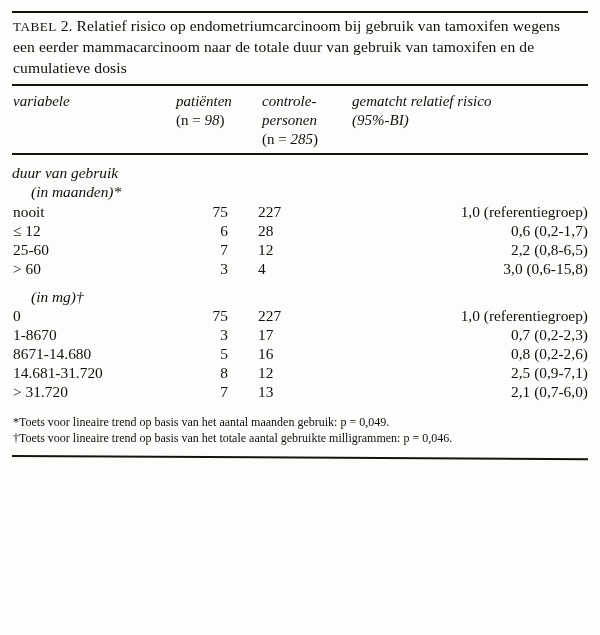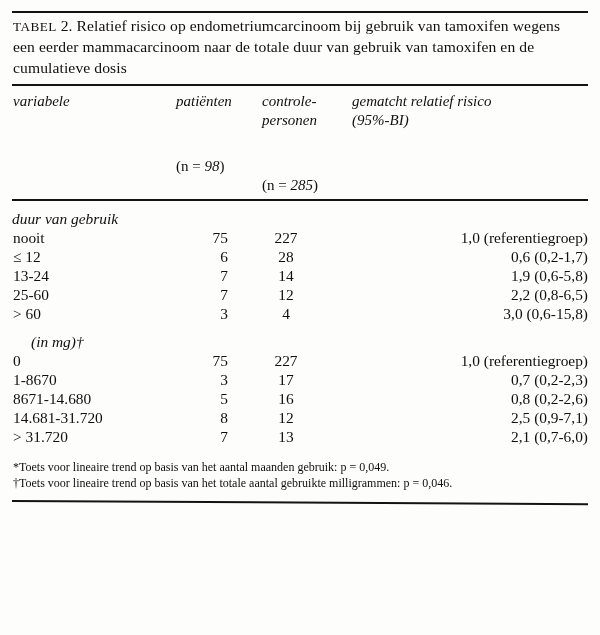--- a/index.html
+++ b/index.html
@@ -74,33 +74,32 @@
     line-height: 1.245;
     font-size: 15px;
   }
   thead th.h-var  { padding: 6px 0 0 1px; }
   thead th.h-pat  { padding: 6px 0 0 4px; }
   thead th.h-ctl  { padding: 6px 0 0 4px; }
   thead th.h-risk { padding: 6px 0 0 6px; }
   thead th .n {
     font-style: normal;
     display: block;
-    margin-top: 46px;
   }
   thead th .n i { font-style: italic; }
 
   tbody td {
     padding: 0;
     line-height: 1.225;
     vertical-align: baseline;
     font-size: 15.4px;
   }
   td.lbl  { text-align: left;  padding-left: 1px; }
   td.pat  { text-align: right; padding-right: 30px; }
-  td.ctl  { text-align: center; padding-right: 32px; }
+  td.ctl  { text-align: left; padding-right: 32px; }
   td.risk { text-align: right;  padding-left: 6px; white-space: nowrap; }
 
   tr.group-head td {
     font-style: italic;
     padding-top: 9px;
   }
   tr.group-sub td {
     font-style: italic;
     padding-left: 19px;
     padding-bottom: 1px;
@@ -170,39 +169,36 @@
       <col class="c-var">
         <col class="c-pat">
         <col class="c-ctl">
         <col class="c-risk">
     </colgroup>
 
     <tbody>
       <tr class="group-head">
         <td colspan="4">duur van gebruik</td>
       </tr>
+      <tr class="group-sub">
+        <td colspan="4">(in maanden)*</td>
+      </tr>
       <tr>
         <td class="lbl">nooit</td>
         <td class="pat">75</td>
         <td class="ctl">227</td>
         <td class="risk">1,0 (referentiegroep)</td>
       </tr>
       <tr>
         <td class="lbl">≤ 12</td>
         <td class="pat">6</td>
         <td class="ctl">28</td>
         <td class="risk">0,6 (0,2-1,7)</td>
       </tr>
       <tr>
-        <td class="lbl">13-24</td>
-        <td class="pat">7</td>
-        <td class="ctl">14</td>
-        <td class="risk">1,9 (0,6-5,8)</td>
-      </tr>
-      <tr>
         <td class="lbl">25-60</td>
         <td class="pat">7</td>
         <td class="ctl">12</td>
         <td class="risk">2,2 (0,8-6,5)</td>
       </tr>
       <tr>
         <td class="lbl">&gt; 60</td>
         <td class="pat">3</td>
         <td class="ctl">4</td>
         <td class="risk">3,0 (0,6-15,8)</td>

